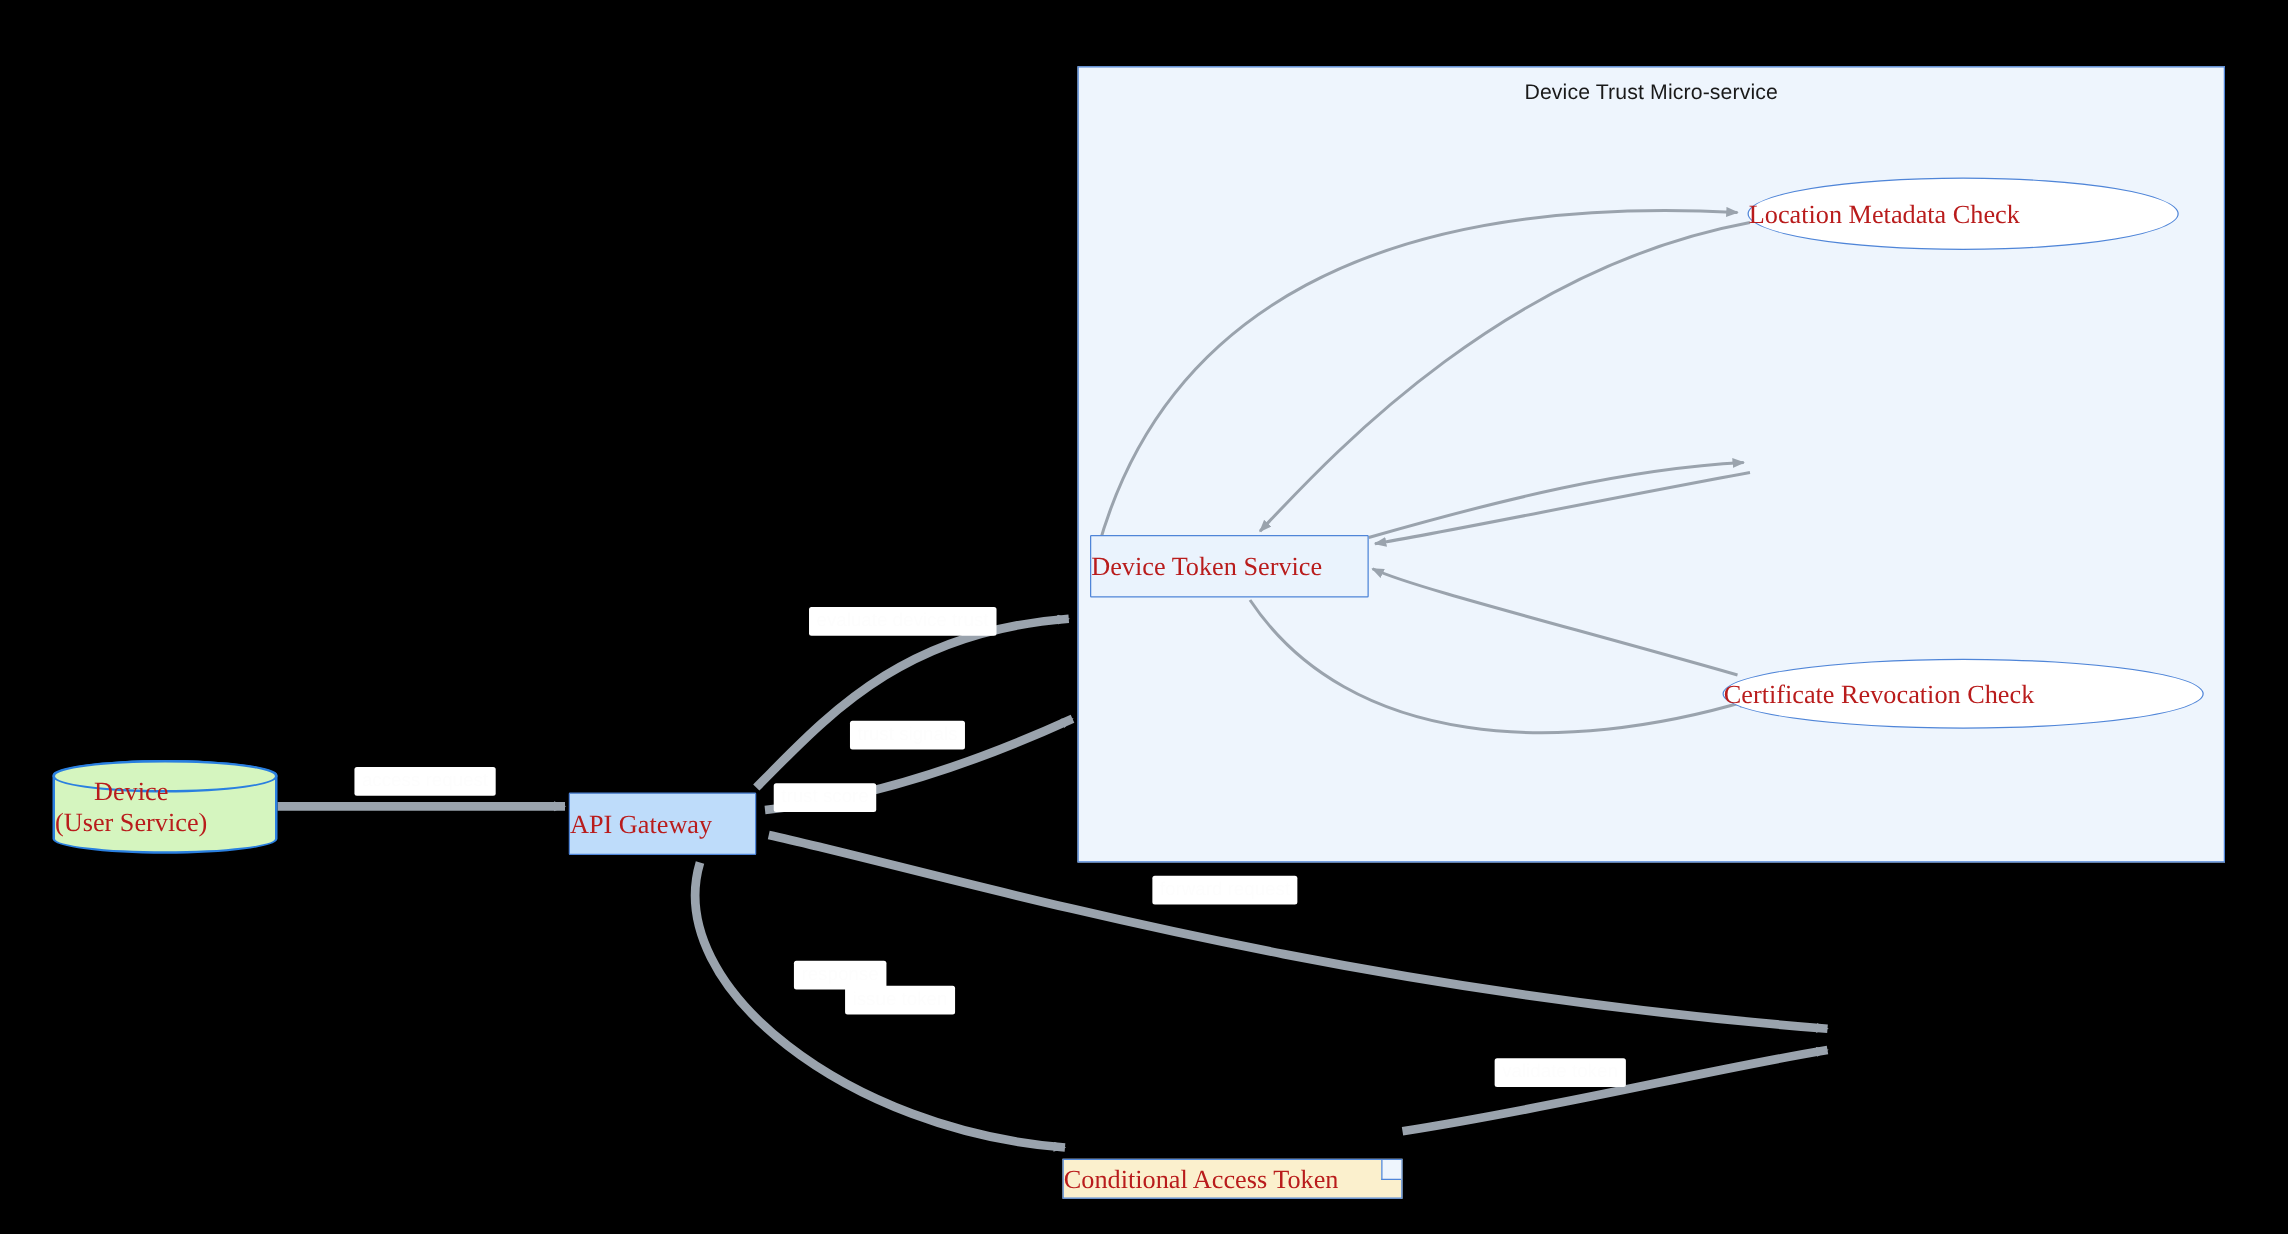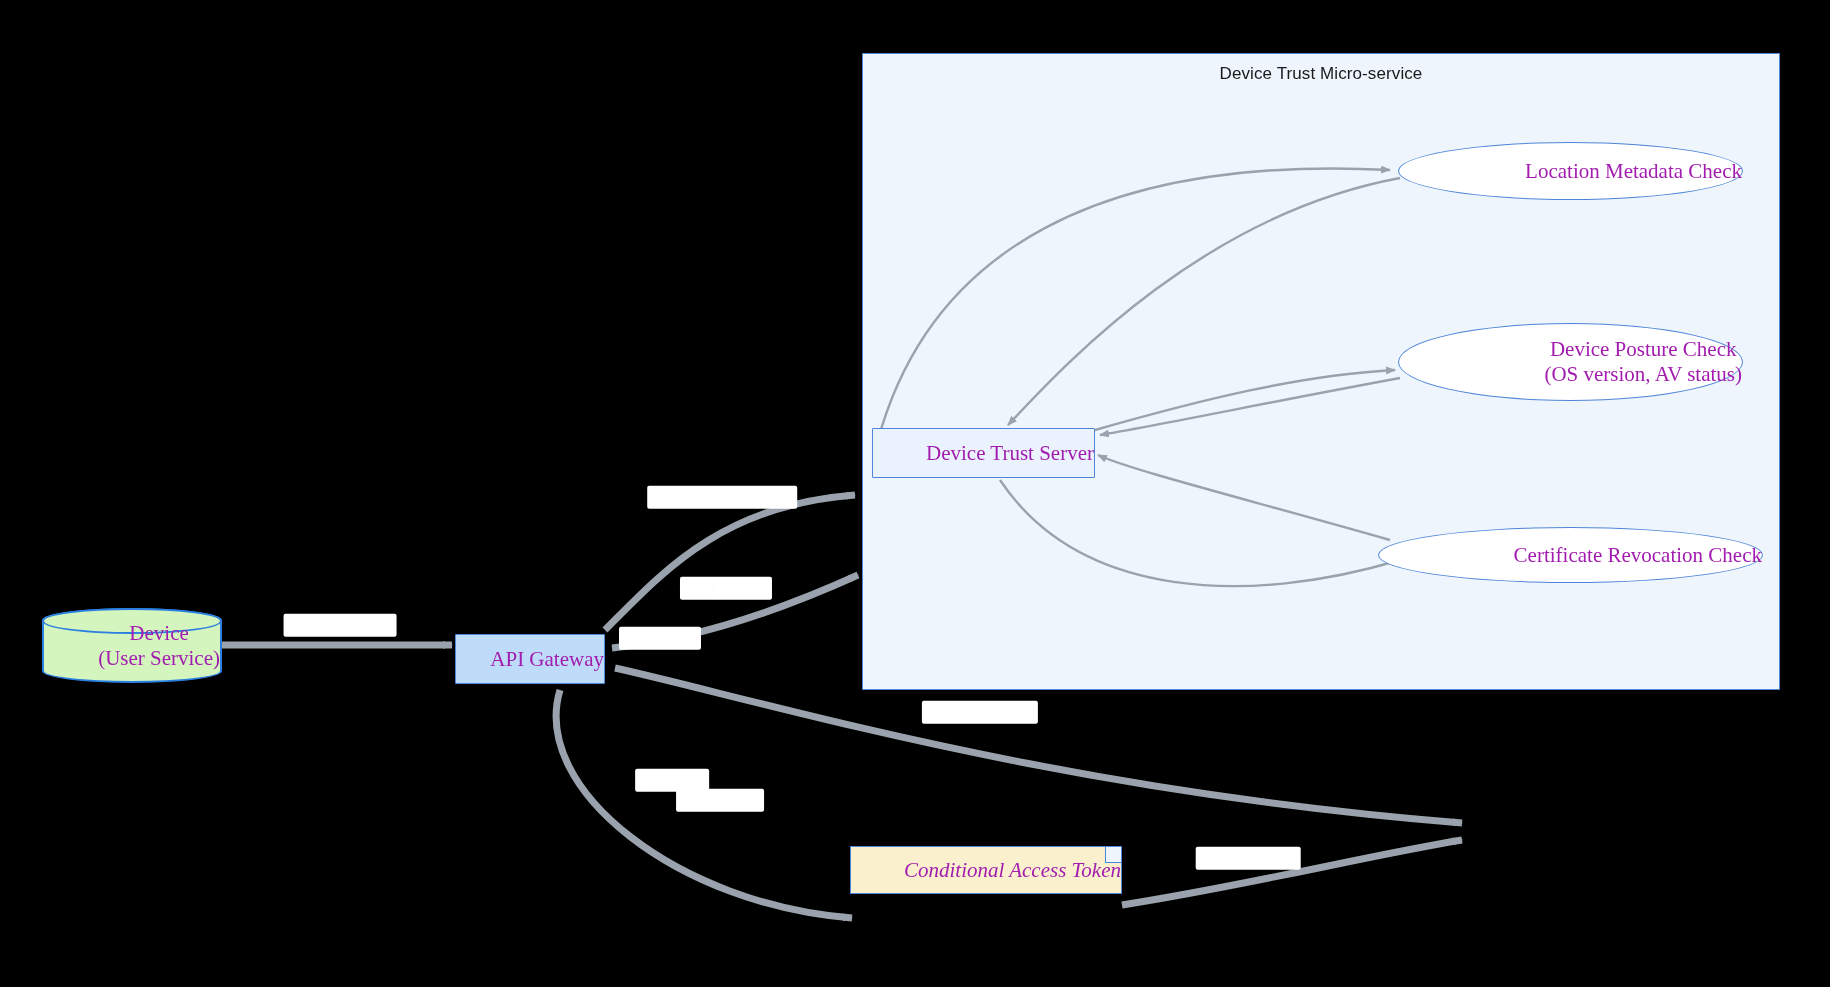--- a/index.html
+++ b/index.html
@@ -40,23 +40,23 @@
     font-size: 17px;
     color: #1a1a1a;
     letter-spacing: .1px;
   }
   
   .node {
     position: absolute;
     box-sizing: border-box;
     display: flex;
     align-items: center;
-    justify-content: flex-end;
+    justify-content: flex-start;
     text-align: center;
-    color: #a21caf;
+    color: #b91c1c;
     font-size: 21px;
     line-height: 1.18;
     white-space: pre-line;
   }
   .node.rect {
     border: 1.7px solid #4f85d8;
     border-radius: 1px;
   }
   .node.ellipse {
     border: 1.7px solid #4f85d8;
@@ -151,38 +151,34 @@
     <div class="cyl-top"></div>
     <span class="cyl-label">Device
 (User Service)</span>
   </div>
 
   <div class="node rect" style="left:455px; top:618px; width:150px; height:50px; background:#bedcfa;margin-top:16px;">
     <span>API Gateway</span>
   </div>
 
   <div class="node rect" style="left:872px; top:428px; width:223px; height:50px; background:#eaf3fd;">
-    <span>Device Trust Server</span>
+    <span>Device Token Service</span>
   </div>
 
   <div class="node ellipse" style="left:1398px; top:142px; width:345px; height:58px;">
     <span>Location Metadata Check</span>
   </div>
 
-  <div class="node ellipse" style="left:1398px; top:323px; width:345px; height:78px;">
-    <span>Device Posture Check
-(OS version, AV status)</span>
-  </div>
 
   <div class="node ellipse" style="left:1378px; top:527px; width:385px; height:56px;">
     <span>Certificate Revocation Check</span>
   </div>
 
 
-  <div class="node note" style="left:850px; top:846px; width:272px; height:48px;font-style:italic;">
+  <div class="node note" style="left:850px; top:927px; width:272px; height:32px;">
     <div class="note-fold"></div>
     <span>Conditional Access Token</span>
   </div>
 
   <div class="edge-label" style="left:340px; top:625px;">access request</div>
 
   <div class="edge-label" style="left:722px; top:497px;">evaluate device trust</div>
 
   <div class="edge-label" style="left:726px; top:588px;">trust signals</div>
 

